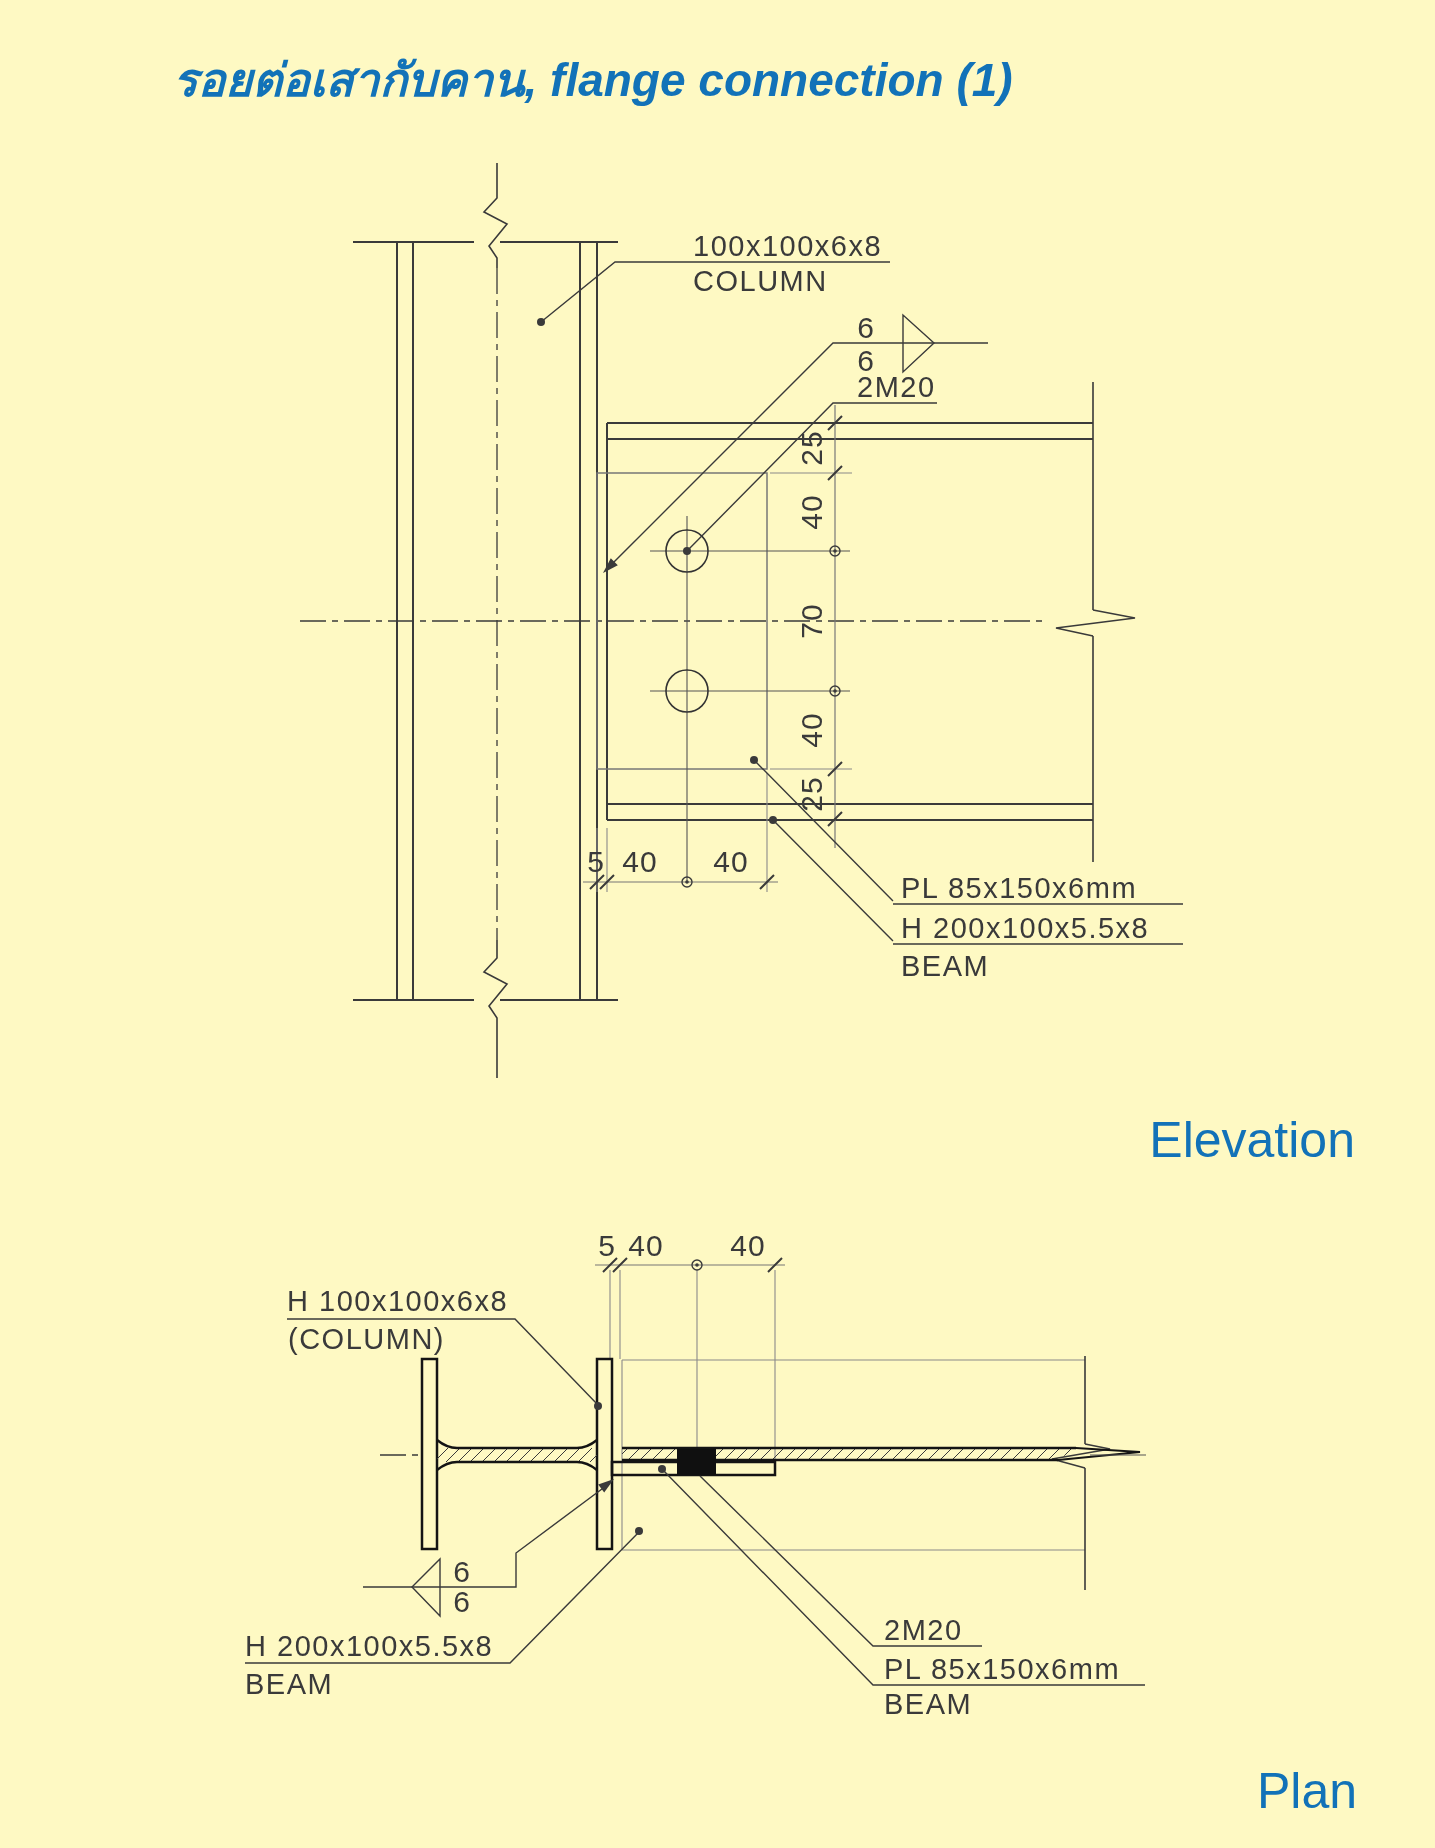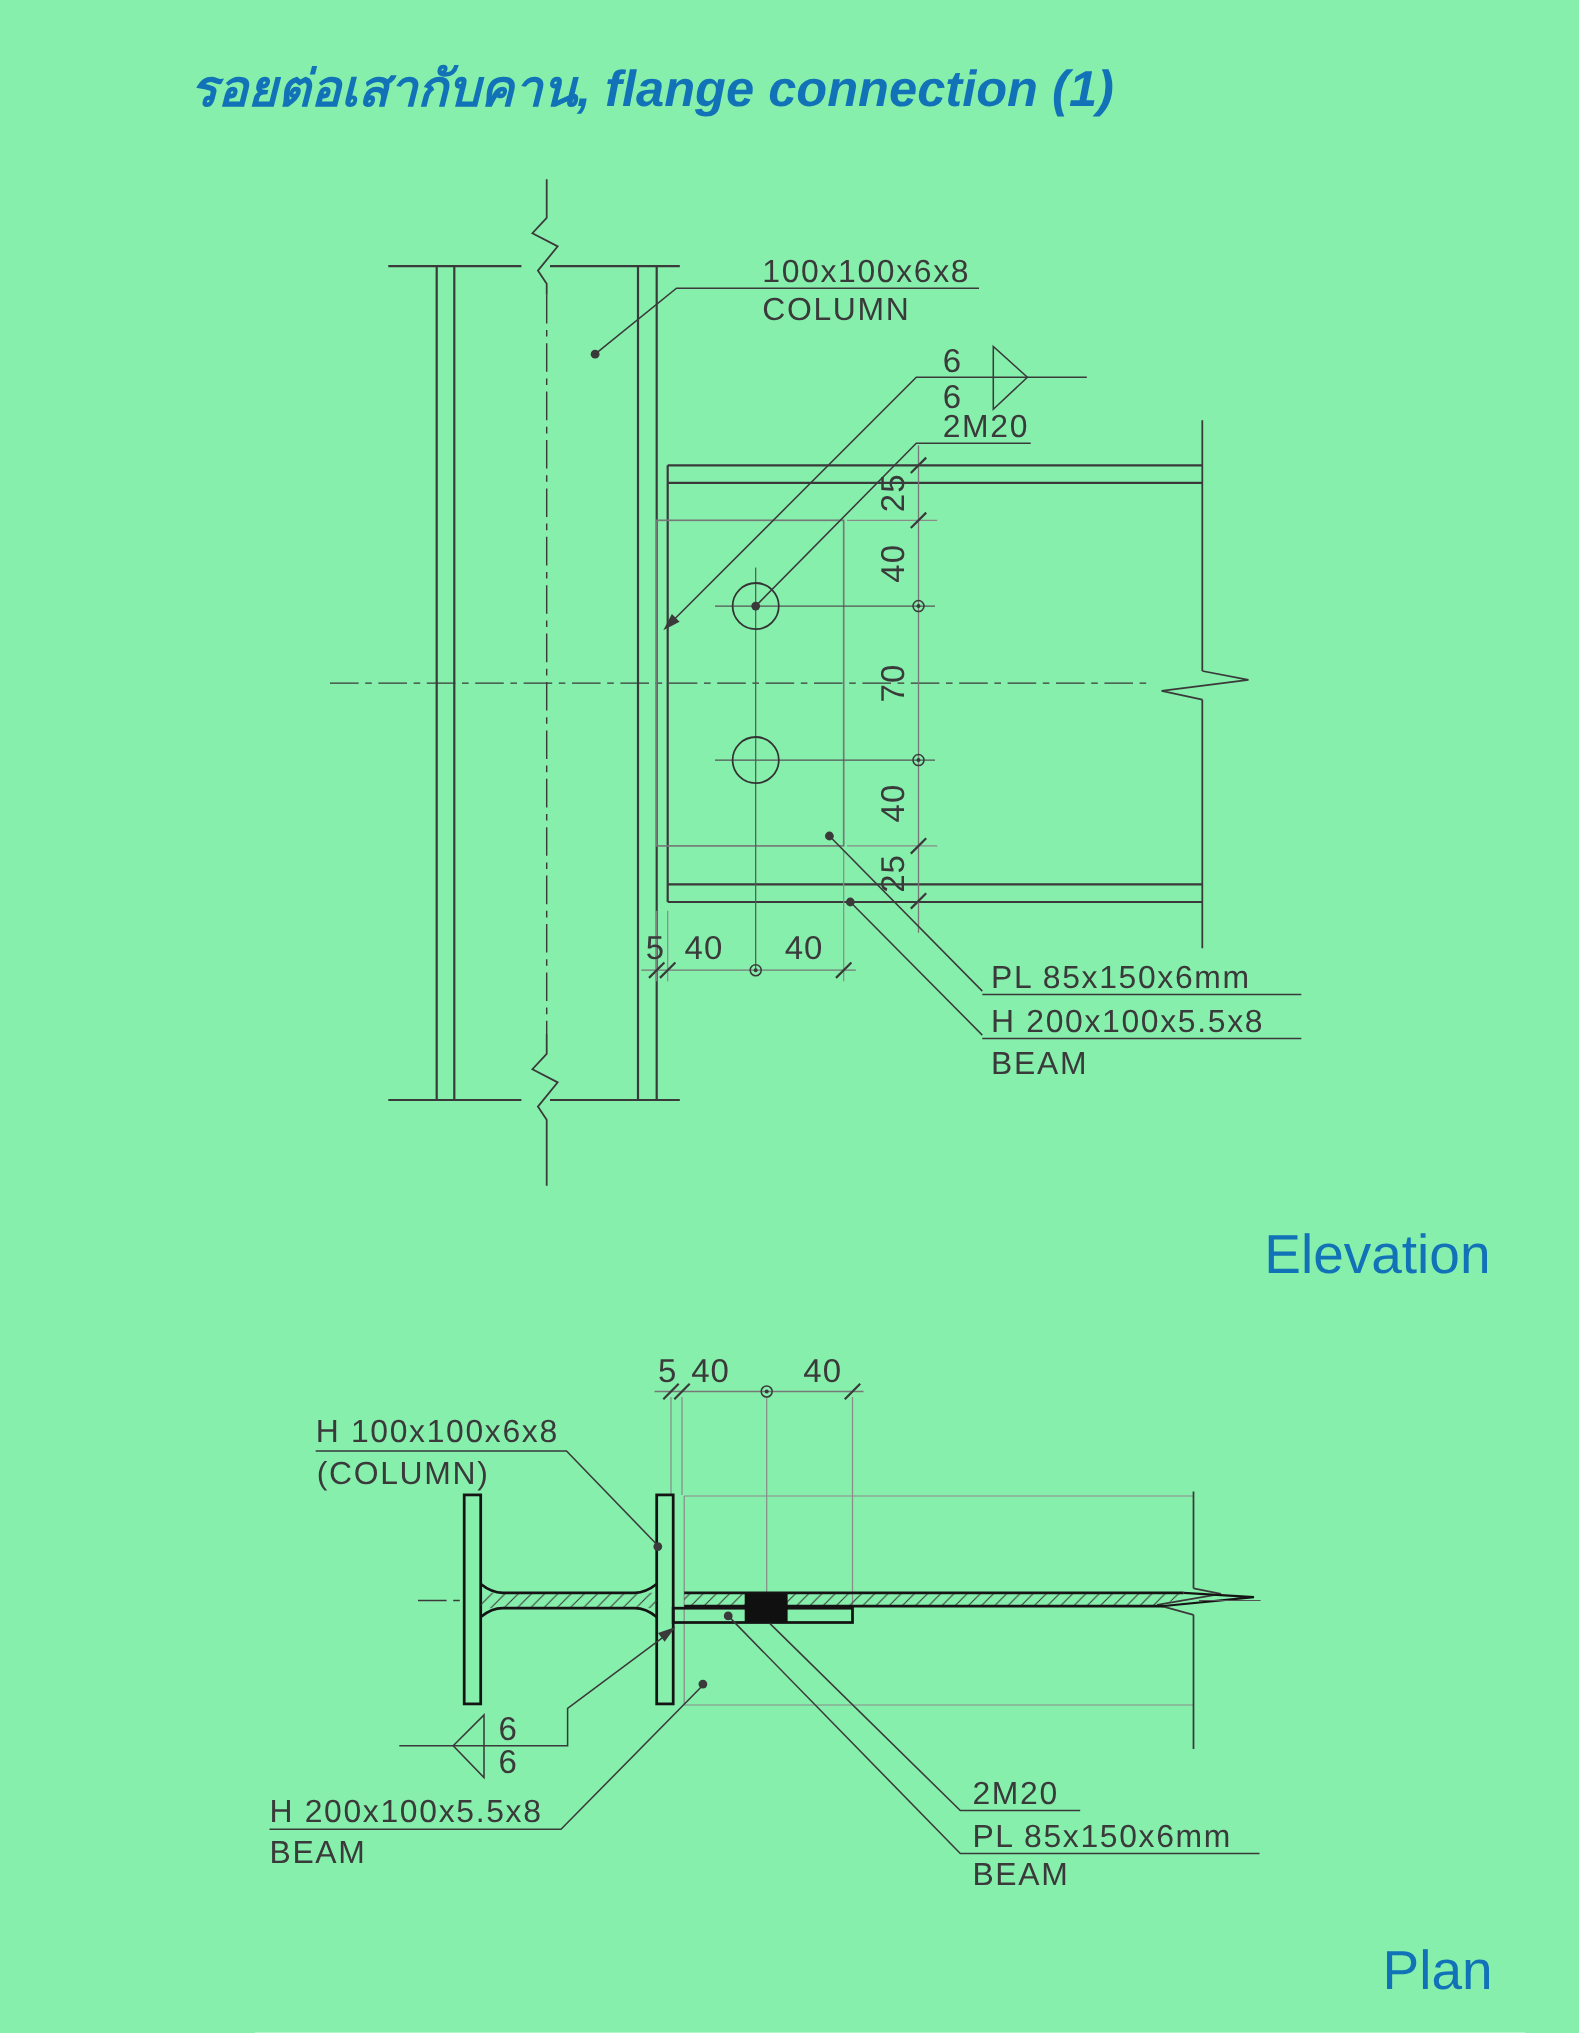--- a/index.html
+++ b/index.html
@@ -1,16 +1,16 @@
 <!DOCTYPE html>
 <html><head>
 <meta charset="utf-8">
 <style>
   html,body{margin:0;padding:0;background:#ffffff;}
-  .page{position:relative;width:1435px;height:1848px;background:#86efac;overflow:hidden;
+  .page{position:relative;width:1435px;height:1848px;background:#fef9c3;overflow:hidden;
         font-family:"Liberation Sans",sans-serif;}
   svg{position:absolute;left:0;top:0;}
   .cad{font-family:"Liberation Sans",sans-serif;font-size:29px;fill:#3a3a3a;letter-spacing:1.5px;}
   .dim{font-family:"Liberation Sans",sans-serif;font-size:30px;fill:#3a3a3a;letter-spacing:1px;}
   .blue-label{font-family:"Liberation Sans",sans-serif;font-size:50px;}
   .title-text{font-family:"Liberation Sans",sans-serif;font-size:46px;font-weight:bold;font-style:italic;}
   .ln{stroke:#3a3a3a;stroke-width:2;fill:none;stroke-linecap:butt;}
   .thin{stroke:#555;stroke-width:1.1;fill:none;}
   .ext{stroke:#8a8a8a;stroke-width:1.1;fill:none;}
   .dimln{stroke:#777;stroke-width:1.2;fill:none;}

